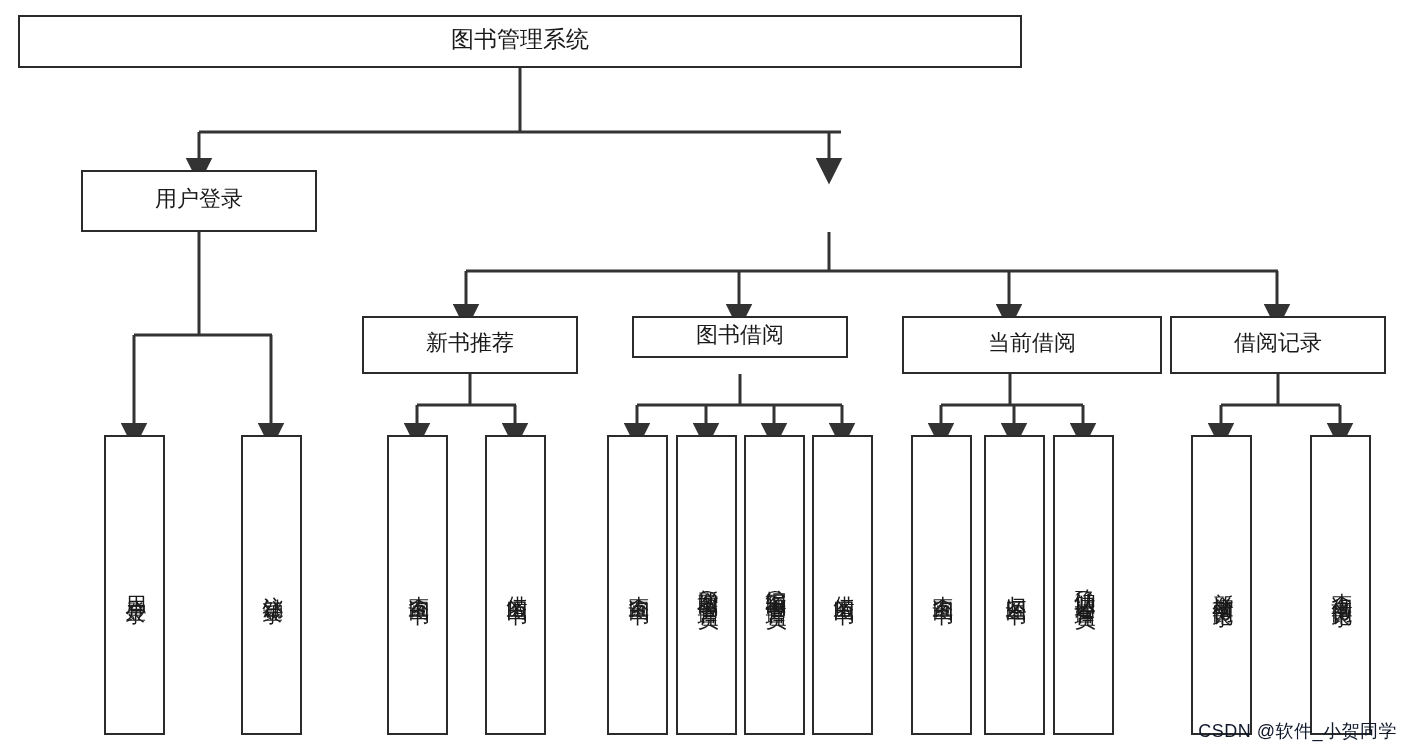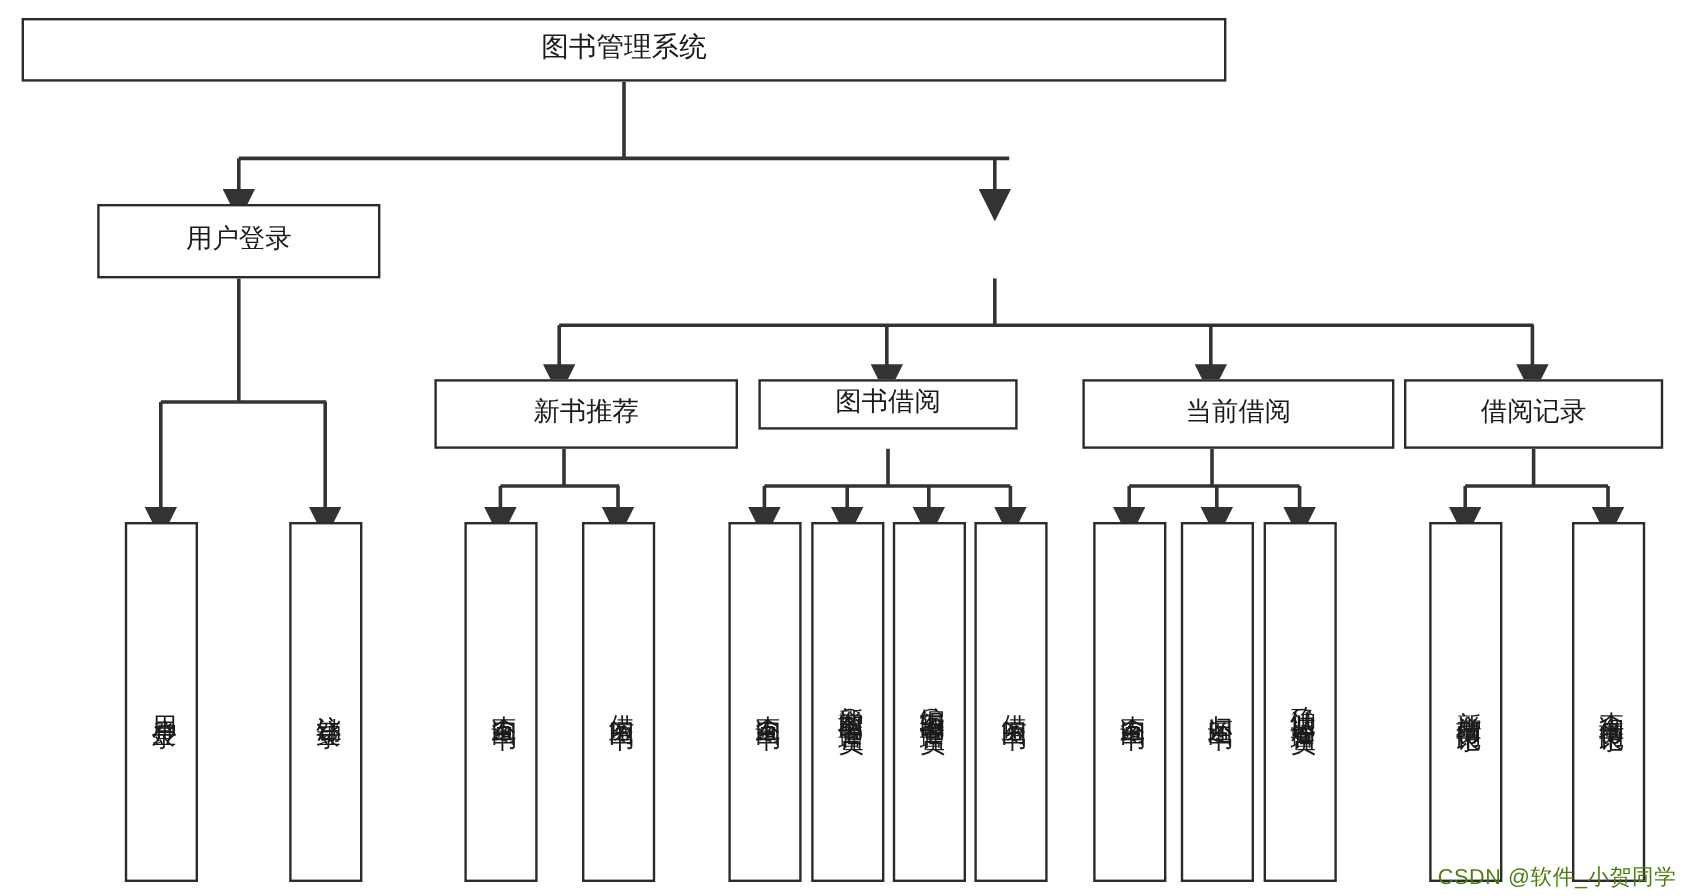--- a/index.html
+++ b/index.html
@@ -61,21 +61,21 @@
     text-orientation: upright;
     font-size: 21px;
     letter-spacing: 3px;
     line-height: 1;
   }
   .watermark {
     position: absolute;
     right: 8px;
     bottom: 4px;
     font-size: 18px;
-    color: #4d7c0f;
+    color: #0f172a;
     white-space: nowrap;
     letter-spacing: 0.5px;
   }
 </style>
 </head>
 <body>
 
 <div id="canvas">
 
   <svg id="edges" viewBox="0 0 1405 747">
@@ -129,21 +129,21 @@
   </svg>
 
   <div class="node root" style="left:18px; top:15px; width:1004px; height:53px;">
     <span class="node-label">图书管理系统</span>
   </div>
 
   <div class="node lvl2" style="left:81px; top:170px; width:236px; height:62px;">
     <span class="node-label">用户登录</span>
   </div>
 
-  <div class="node lvl3" style="left:362px; top:316px; width:253px; height:58px;">
+  <div class="node lvl3" style="left:362px; top:316px; width:216px; height:58px;">
     <span class="node-label">新书推荐</span>
   </div>
   <div class="node lvl3" style="left:632px; top:316px; width:216px; height:42px;justify-content:center;">
     <span class="node-label">图书借阅</span>
   </div>
   <div class="node lvl3" style="left:902px; top:316px; width:260px; height:58px;">
     <span class="node-label">当前借阅</span>
   </div>
   <div class="node lvl3" style="left:1170px; top:316px; width:216px; height:58px;">
     <span class="node-label">借阅记录</span>

